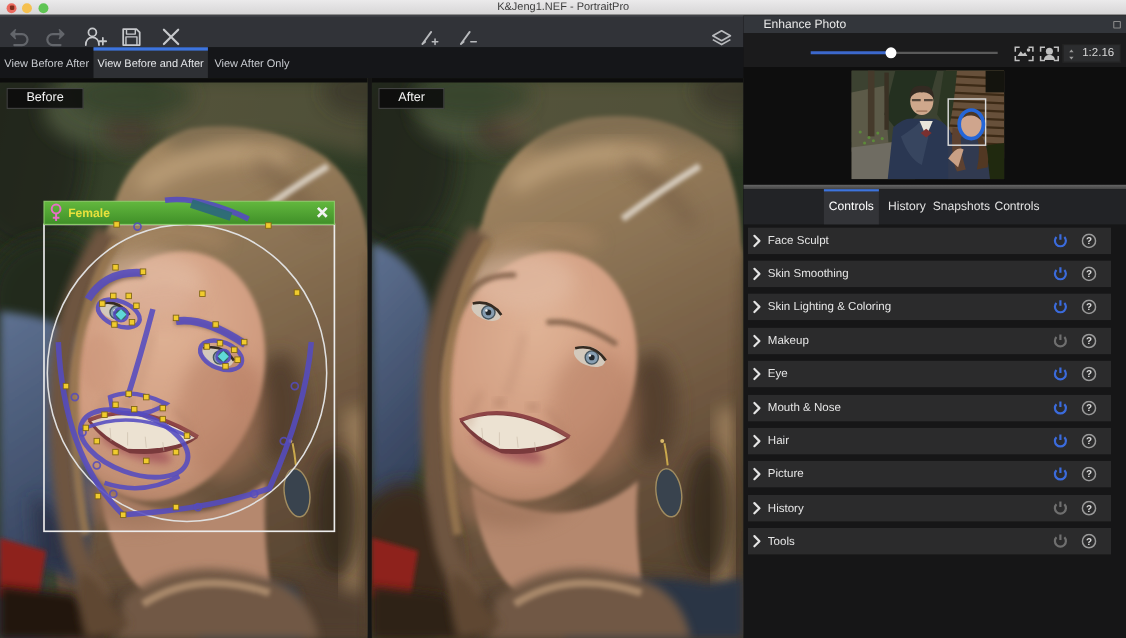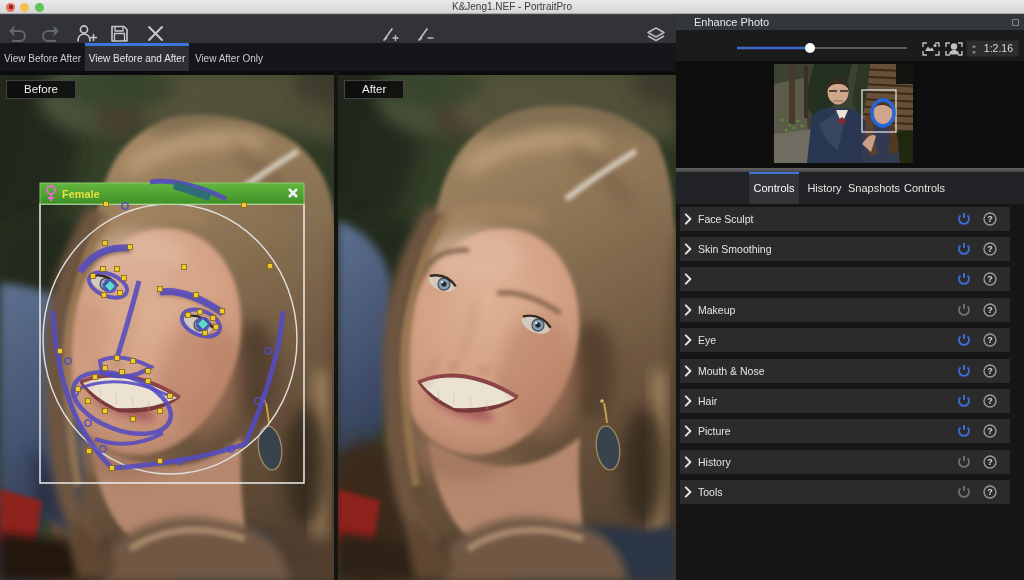--- a/index.html
+++ b/index.html
@@ -518,20 +518,21 @@
     </svg>
     <svg class="qm" width="14" height="14" viewBox="0 0 14 14">
       <circle cx="7" cy="7" r="6" fill="none" stroke="#9a9a9a" stroke-width="1.4"></circle>
       <text x="7" y="10" text-anchor="middle" font-size="9" font-weight="bold" fill="#d8d8d8" font-family="Liberation Sans">?</text>
     </svg>
   </div>
         <div class="srow" style="top:253.3px">
     <svg class="chev" width="8" height="14" viewBox="0 0 8 14">
             <path d="M1.8,2.4 l4.6,4.6 -4.6,4.6" fill="none" stroke="#e4e4e4" stroke-width="2" stroke-linecap="round" stroke-linejoin="round"></path>
           </svg>
+    <span class="lbl">Skin Lighting &amp; Coloring</span>
     <svg class="pw" width="14" height="14" viewBox="0 0 14 14">
       <path d="M3.4,3.4 a5,5 0 1 0 7.2,0" fill="none" stroke="#3b6bdc" stroke-width="2"></path>
       <line x1="7" y1="1" x2="7" y2="6" stroke="#3b6bdc" stroke-width="2"></line>
     </svg>
     <svg class="qm" width="14" height="14" viewBox="0 0 14 14">
       <circle cx="7" cy="7" r="6" fill="none" stroke="#9a9a9a" stroke-width="1.4"></circle>
       <text x="7" y="10" text-anchor="middle" font-size="9" font-weight="bold" fill="#d8d8d8" font-family="Liberation Sans">?</text>
     </svg>
   </div>
         <div class="srow" style="top:283.7px">

